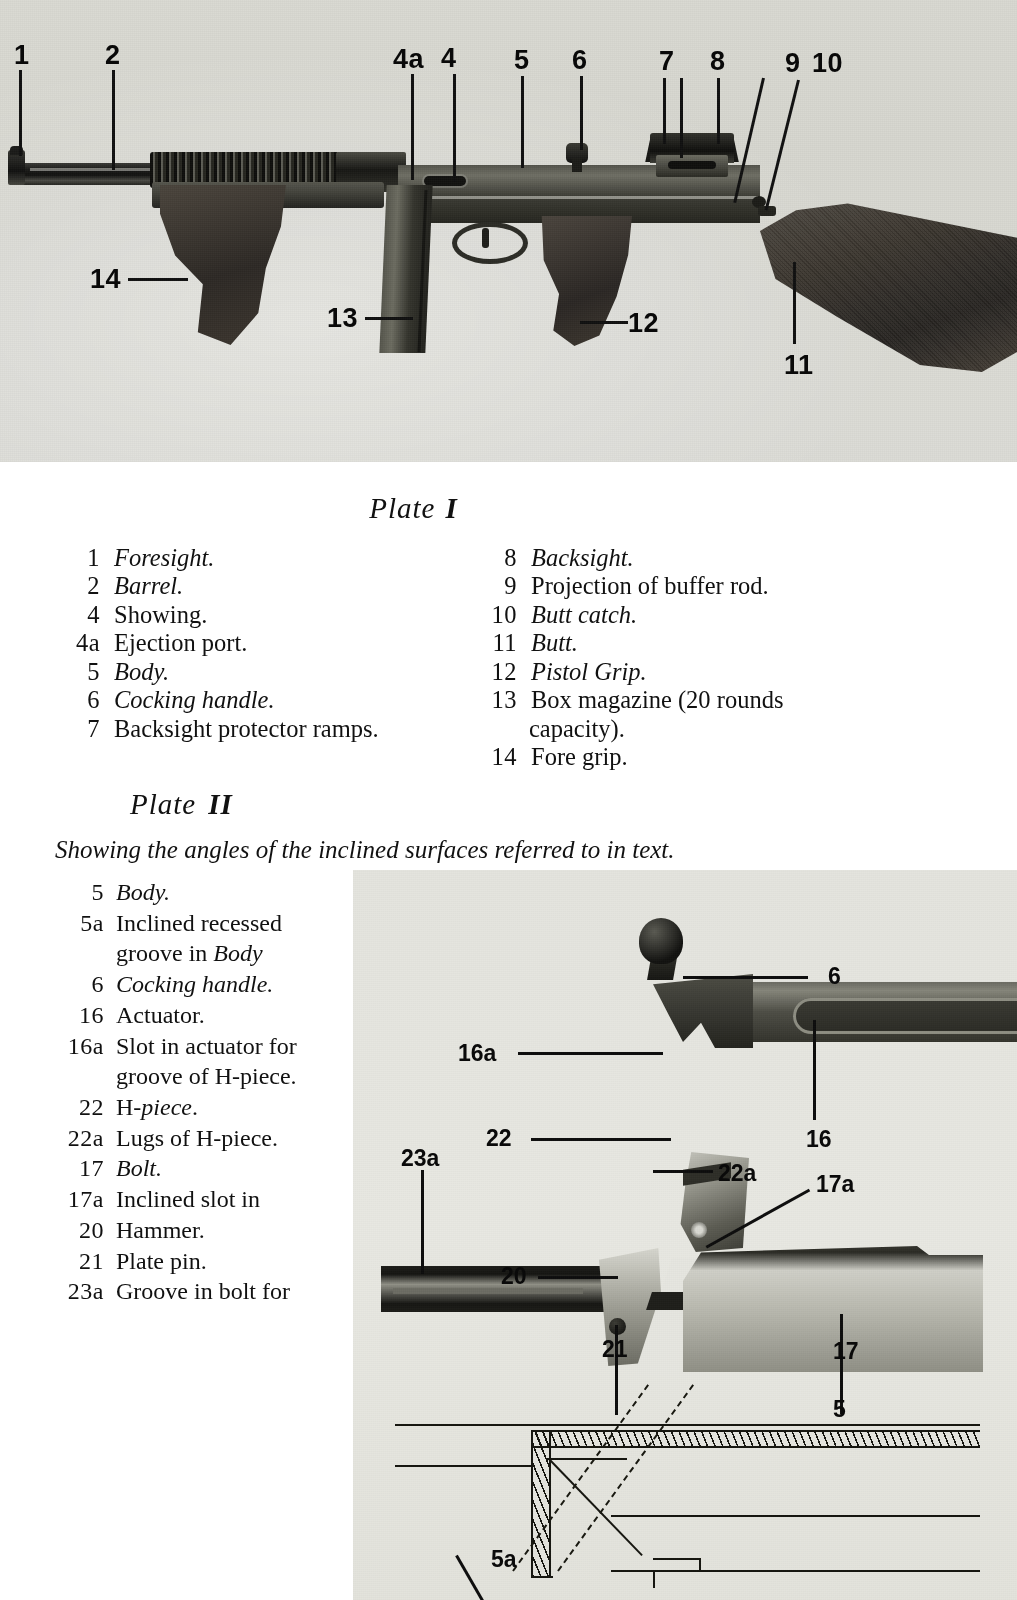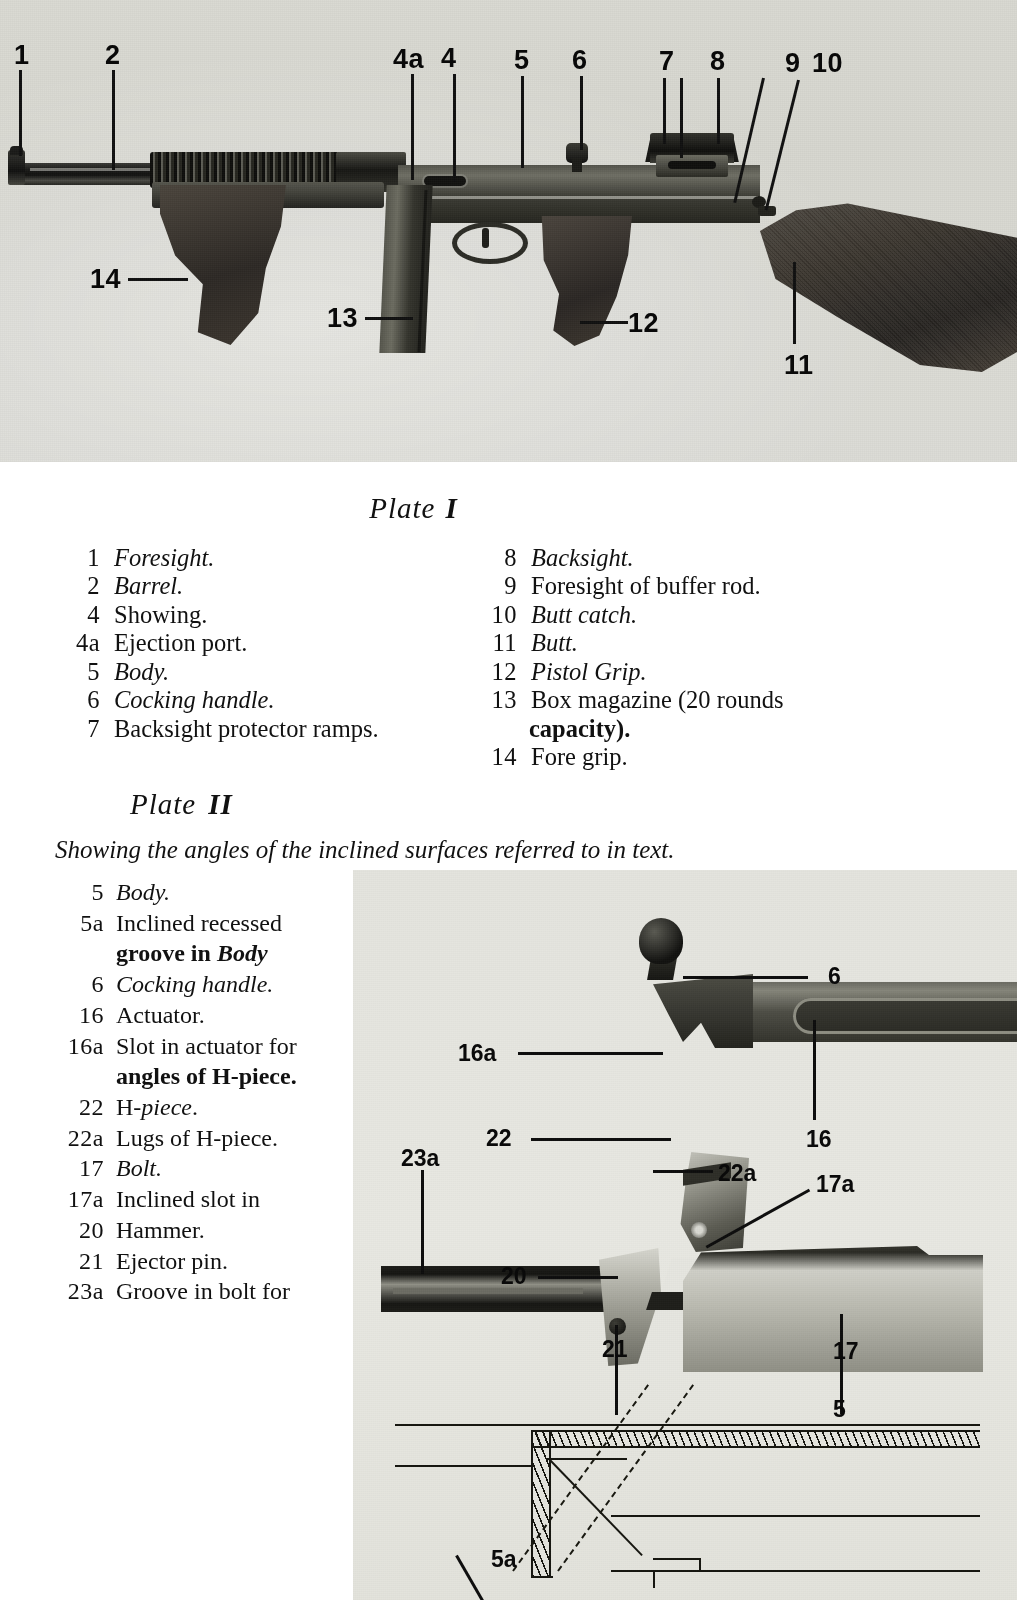--- a/index.html
+++ b/index.html
@@ -94,21 +94,21 @@
   .plate1-title{position:absolute;left:0;top:492px;width:827px;text-align:center;
      font-style:italic;font-size:29px;letter-spacing:1px;}
   .plate1-title .num{font-style:italic;font-weight:700;padding-left:10px;}
 
   .list{position:absolute;font-size:24.5px;line-height:1.04;}
   .list .row{display:flex;align-items:baseline;margin-bottom:3px;}
   .list .n{width:40px;text-align:right;flex:0 0 40px;font-family:"Liberation Serif",serif;
      font-variant:normal;letter-spacing:.5px;}
   .list .t{padding-left:14px;}
   .it{font-style:italic;}
-  .cont{padding-left:54px;font-weight:bold;}
+  .cont{padding-left:54px;}
 
   #plate1-col1{left:60px;top:545px;width:400px;}
   #plate1-col2{left:475px;top:545px;width:420px;}
   #plate1-col2 .n{width:42px;flex:0 0 42px;}
 
   
   .plate2-title{position:absolute;left:130px;top:788px;
      font-style:italic;font-size:29px;letter-spacing:1px;text-align:right;}
   .plate2-title .num{font-style:italic;font-weight:700;padding-left:12px;}
   .plate2-sub{position:absolute;left:55px;top:836px;width:900px;font-size:25px;font-style:italic;}
@@ -275,21 +275,21 @@
       <span class="t">Backsight protector ramps.</span>
     </div>
   </div>
 <div class="list" id="plate1-col2">
     <div class="row">
       <span class="n">8</span>
       <span class="t it">Backsight.</span>
     </div>
     <div class="row">
       <span class="n">9</span>
-      <span class="t">Foresight of buffer rod.</span>
+      <span class="t">Projection of buffer rod.</span>
     </div>
     <div class="row">
       <span class="n">10</span>
       <span class="t it">Butt catch.</span>
     </div>
     <div class="row">
       <span class="n">11</span>
       <span class="t it">Butt.</span>
     </div>
     <div class="row">
@@ -332,21 +332,21 @@
     </div>
     <div class="row">
       <span class="n">16</span>
       <span class="t">Actuator.</span>
     </div>
     <div class="row">
       <span class="n">16a</span>
       <span class="t">Slot in actuator for</span>
     </div>
     <div class="row">
-      <span class="cont">angles of H-piece.</span>
+      <span class="cont">groove of H-piece.</span>
     </div>
     <div class="row">
       <span class="n">22</span>
       <span class="t">H-<span class="it">piece</span>.</span>
     </div>
     <div class="row">
       <span class="n">22a</span>
       <span class="t">Lugs of H-piece.</span>
     </div>
     <div class="row">
@@ -356,21 +356,21 @@
     <div class="row">
       <span class="n">17a</span>
       <span class="t">Inclined   slot   in</span>
     </div>
     <div class="row">
       <span class="n">20</span>
       <span class="t">Hammer.</span>
     </div>
     <div class="row">
       <span class="n">21</span>
-      <span class="t">Ejector pin.</span>
+      <span class="t">Plate pin.</span>
     </div>
     <div class="row">
       <span class="n">23a</span>
       <span class="t">Groove in bolt for</span>
     </div>
   </div>
 
 <div class="fig2">
 
   <div class="act-body"></div>

